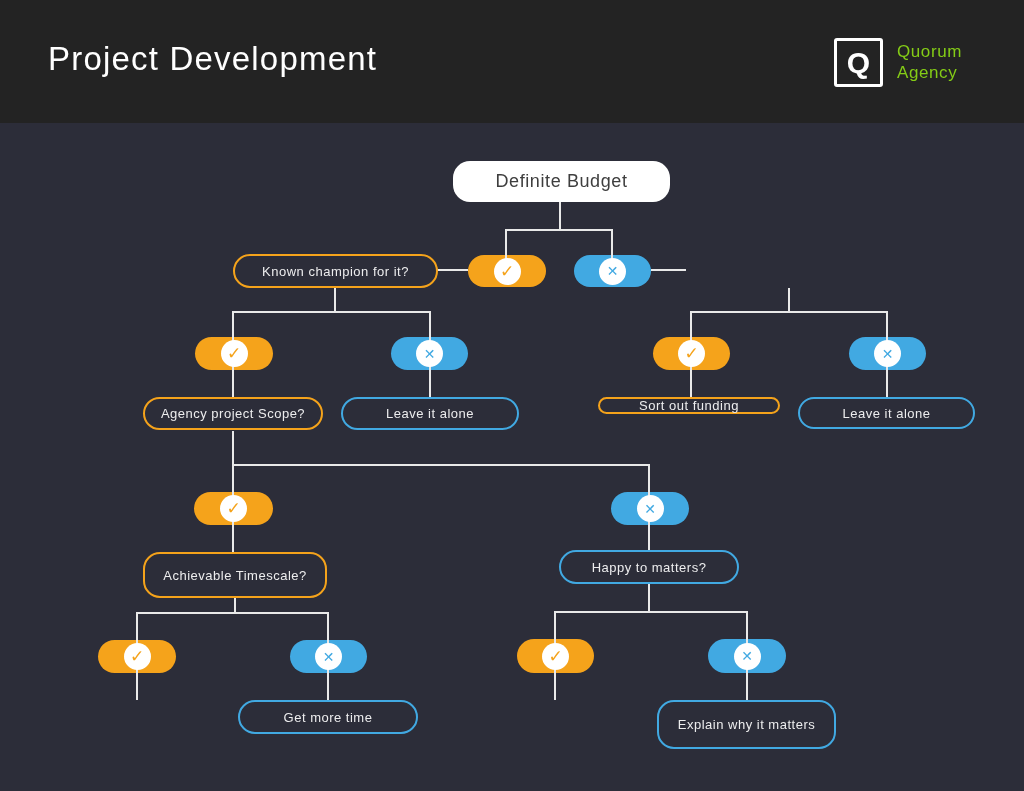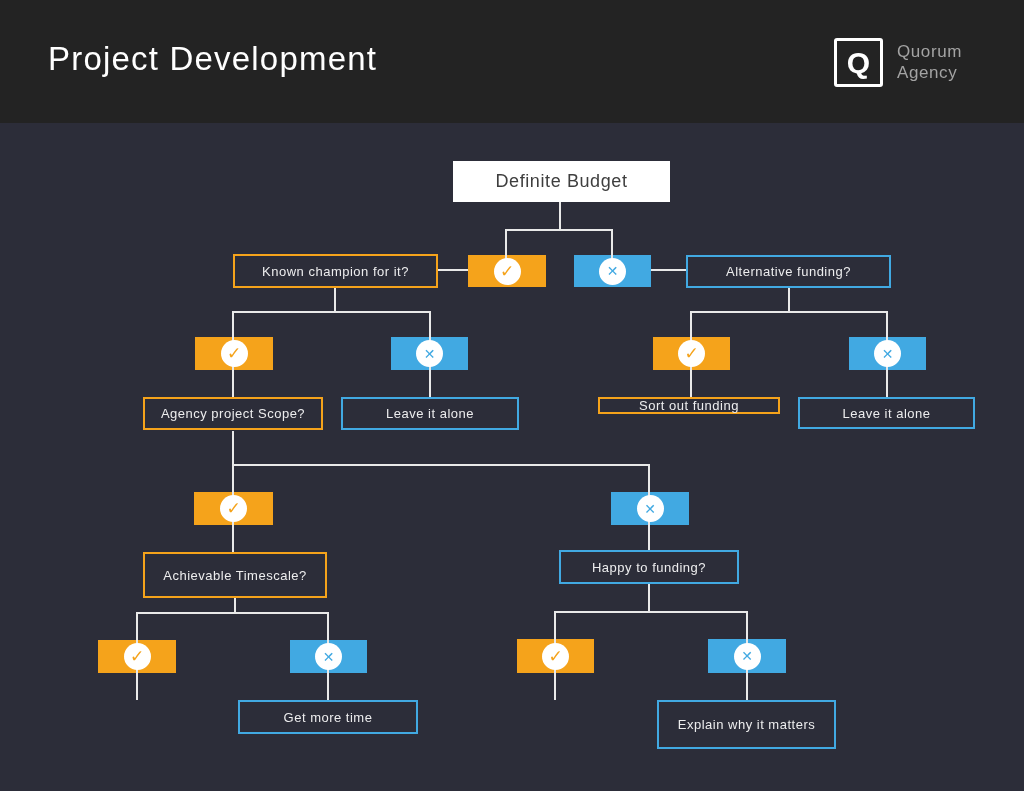--- a/index.html
+++ b/index.html
@@ -15,27 +15,27 @@
   *{margin:0;padding:0;box-sizing:border-box;}
   html,body{width:1024px;height:791px;overflow:hidden;}
   body{font-family:"Liberation Sans","DejaVu Sans",sans-serif;background:var(--body-bg);}
   .canvas{position:relative;width:1024px;height:791px;background:var(--body-bg);}
 
   
   .header{position:absolute;left:0;top:0;width:1024px;height:123px;background:var(--header-bg);}
   .title{position:absolute;left:48px;top:40px;font-size:33px;font-weight:500;letter-spacing:1.2px;color:#FFFFFF;}
   .logo{position:absolute;right:62px;top:38px;display:flex;align-items:flex-start;}
   .logo-mark{width:49px;height:49px;border:3px solid #FFFFFF;border-radius:3px;display:flex;align-items:center;justify-content:center;color:#FFFFFF;font-size:30px;font-weight:600;}
-  .logo-text{margin-left:14px;display:flex;flex-direction:column;justify-content:center;color:#a3a3a3;font-size:17px;font-weight:500;letter-spacing:0.6px;line-height:21px;padding-top:3px;}
+  .logo-text{margin-left:14px;display:flex;flex-direction:column;justify-content:center;color:#84cc16;font-size:17px;font-weight:500;letter-spacing:0.6px;line-height:21px;padding-top:3px;}
 
   
   .ln{position:absolute;background:var(--line);display:block;}
 
   
-  .node{position:absolute;display:flex;align-items:center;justify-content:center;}
+  .node{position:absolute;display:flex;align-items:center;justify-content:center;border-radius:17px;}
   .root-box{background:var(--root-box-bg);color:var(--root-box-text);font-size:18px;font-weight:500;letter-spacing:0.6px;}
   .qbox{background:var(--body-bg);color:var(--node-text);font-size:13px;font-weight:400;letter-spacing:0.5px;}
   .qbox.ob{border:2px solid var(--orange);}
   .qbox.bb{border:2px solid var(--blue);}
   .cbox.ofill{background:var(--orange);}
   .cbox.bfill{background:var(--blue);}
   .circle{position:relative;z-index:3;width:27px;height:27px;border-radius:50%;background:#FFFFFF;display:flex;align-items:center;justify-content:center;font-family:"DejaVu Sans",sans-serif;}
   .glyph{font-style:normal;font-weight:700;line-height:1;}
   .glyph.yes{color:var(--orange);font-size:17px;}
   .glyph.no{color:var(--blue);font-size:14px;}
@@ -150,26 +150,25 @@
   <i class="ln" style="left:327px;top:612px;width:2px;height:88px"></i>
 
   <i class="ln" style="left:648px;top:584px;width:2px;height:29px"></i>
   <i class="ln" style="left:554px;top:611px;width:194px;height:2px"></i>
   <i class="ln" style="left:554px;top:611px;width:2px;height:89px"></i>
   <i class="ln" style="left:746px;top:611px;width:2px;height:89px"></i>
 
   <div class="node root-box" style="left:453px;top:161px;width:217px;height:41px">Definite Budget</div>
 
   <div class="node qbox ob" style="left:233px;top:254px;width:205px;height:34px">Known champion for it?</div>
-  <div class="node qbox bb" style="left:686px;top:255px;width:205px;height:33px">Alternative funding?</div>
 
   <div class="node qbox ob" style="left:143px;top:397px;width:180px;height:33px">Agency project Scope?</div>
   <div class="node qbox bb" style="left:341px;top:397px;width:178px;height:33px">Leave it alone</div>
   <div class="node qbox ob" style="left:598px;top:397px;width:182px;height:17px">Sort out funding</div>
   <div class="node qbox bb" style="left:798px;top:397px;width:177px;height:32px">Leave it alone</div>
 
   <div class="node qbox ob" style="left:143px;top:552px;width:184px;height:46px">Achievable Timescale?</div>
-  <div class="node qbox bb" style="left:559px;top:550px;width:180px;height:34px">Happy to funding?</div>
+  <div class="node qbox bb" style="left:559px;top:550px;width:180px;height:34px">Happy to matters?</div>
 
   <div class="node qbox bb" style="left:238px;top:700px;width:180px;height:34px">Get more time</div>
   <div class="node qbox bb" style="left:657px;top:700px;width:179px;height:49px">Explain why it matters</div>
 
 </div>
 
 </body></html>

